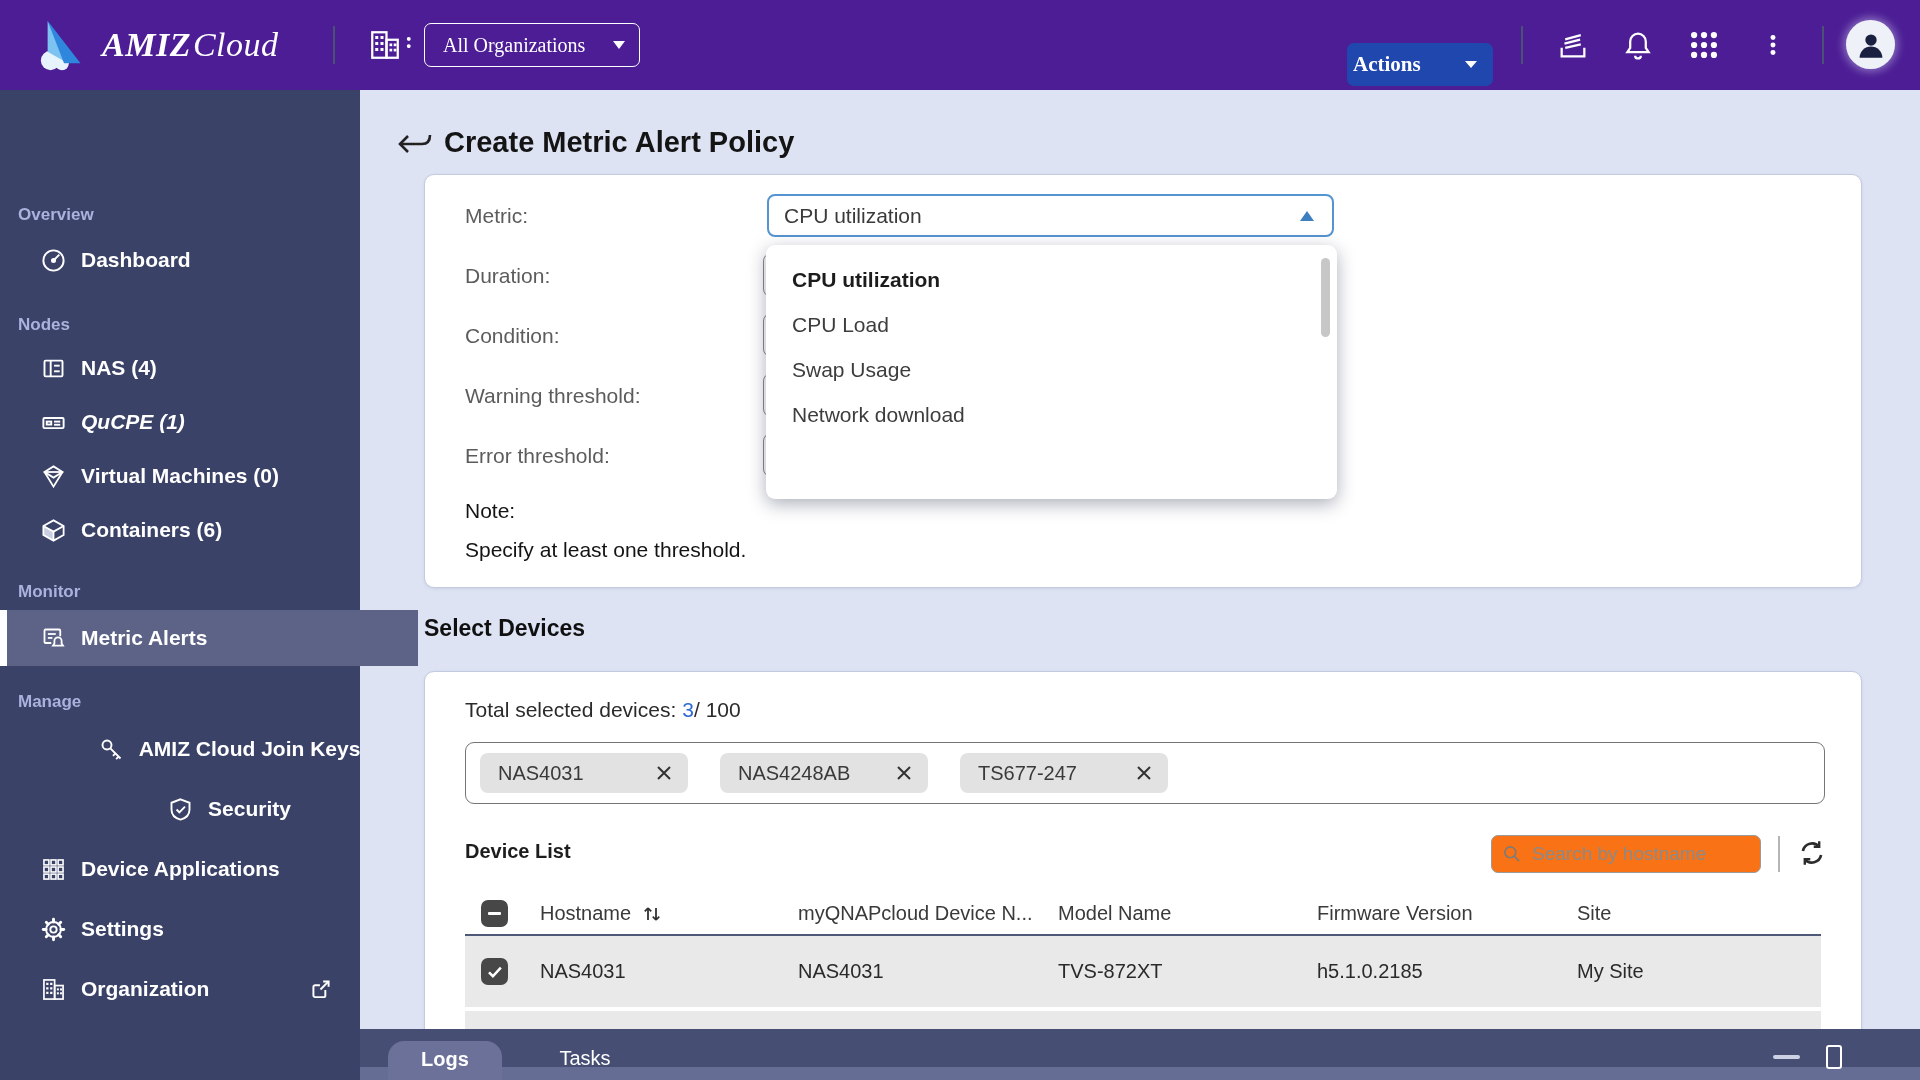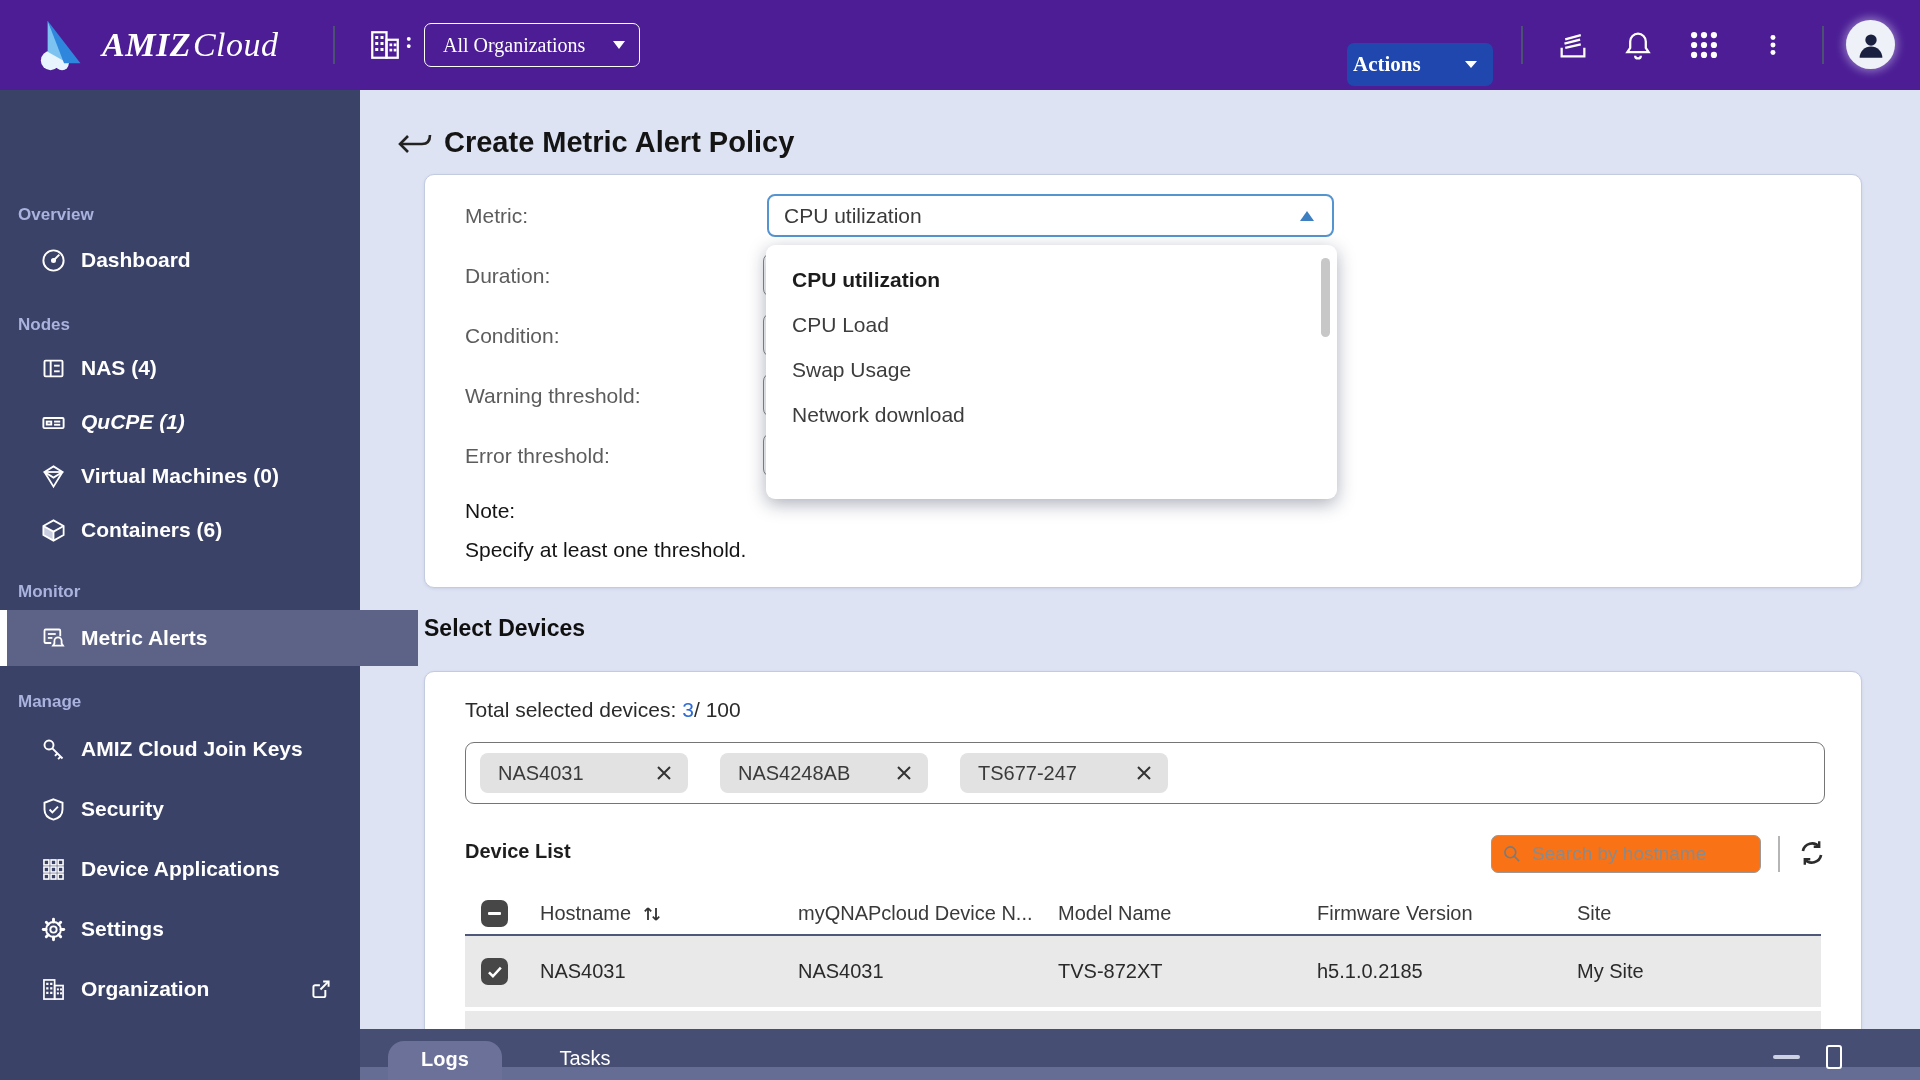--- a/index.html
+++ b/index.html
@@ -238,30 +238,30 @@
         <path d="M18 10 V5 a1 1 0 0 0 -1 -1 H5 a1 1 0 0 0 -1 1 v10 a1 1 0 0 0 1 1 h5"></path>
         <path d="M7 8 h7"></path>
           <path d="M7 11.5 h4"></path>
         <path d="M16 11 a3.2 3.2 0 0 1 3.2 3.2 v2.3 l1.2 1.8 H11.6 l1.2-1.8 v-2.3 A3.2 3.2 0 0 1 16 11 Z"></path>
       </svg>
       <span class="sb-label">Metric Alerts</span>
     </div>
 
     <div class="sb-header" style="top:599px;">Manage</div>
 
-    <div class="sb-item" style="top:632px;">
+    <div class="sb-item" style="top:632px;justify-content:center;">
       <svg class="sb-ico" viewBox="0 0 24 24" fill="none" stroke="#fff" stroke-width="1.7">
         <circle cx="8" cy="8" r="4"></circle>
           <path d="M11 11 L20 20"></path>
           <path d="M15.5 15.5 L13.3 17.7"></path>
           <path d="M18.3 18.3 L16.1 20.5"></path>
       </svg>
       <span class="sb-label">AMIZ Cloud Join Keys</span>
     </div>
-    <div class="sb-item" style="top:692px;">
+    <div class="sb-item" style="top:692px;justify-content:center;">
       <svg class="sb-ico" viewBox="0 0 24 24" fill="none" stroke="#fff" stroke-width="1.7">
         <path d="M12 3 L20 6 V12 c0 5 -3.5 7.9 -8 9 c-4.5 -1.1 -8 -4 -8 -9 V6 Z"></path>
         <path d="M8.5 12 l2.5 2.5 L16 9.5"></path>
       </svg>
       <span class="sb-label">Security</span>
     </div>
     <div class="sb-item" style="top:752px;">
       <svg class="sb-ico" viewBox="0 0 24 24" fill="none" stroke="#fff" stroke-width="1.4">
         <rect x="3.5" y="3.5" width="4.4" height="4.4"></rect>
           <rect x="9.8" y="3.5" width="4.4" height="4.4"></rect>

